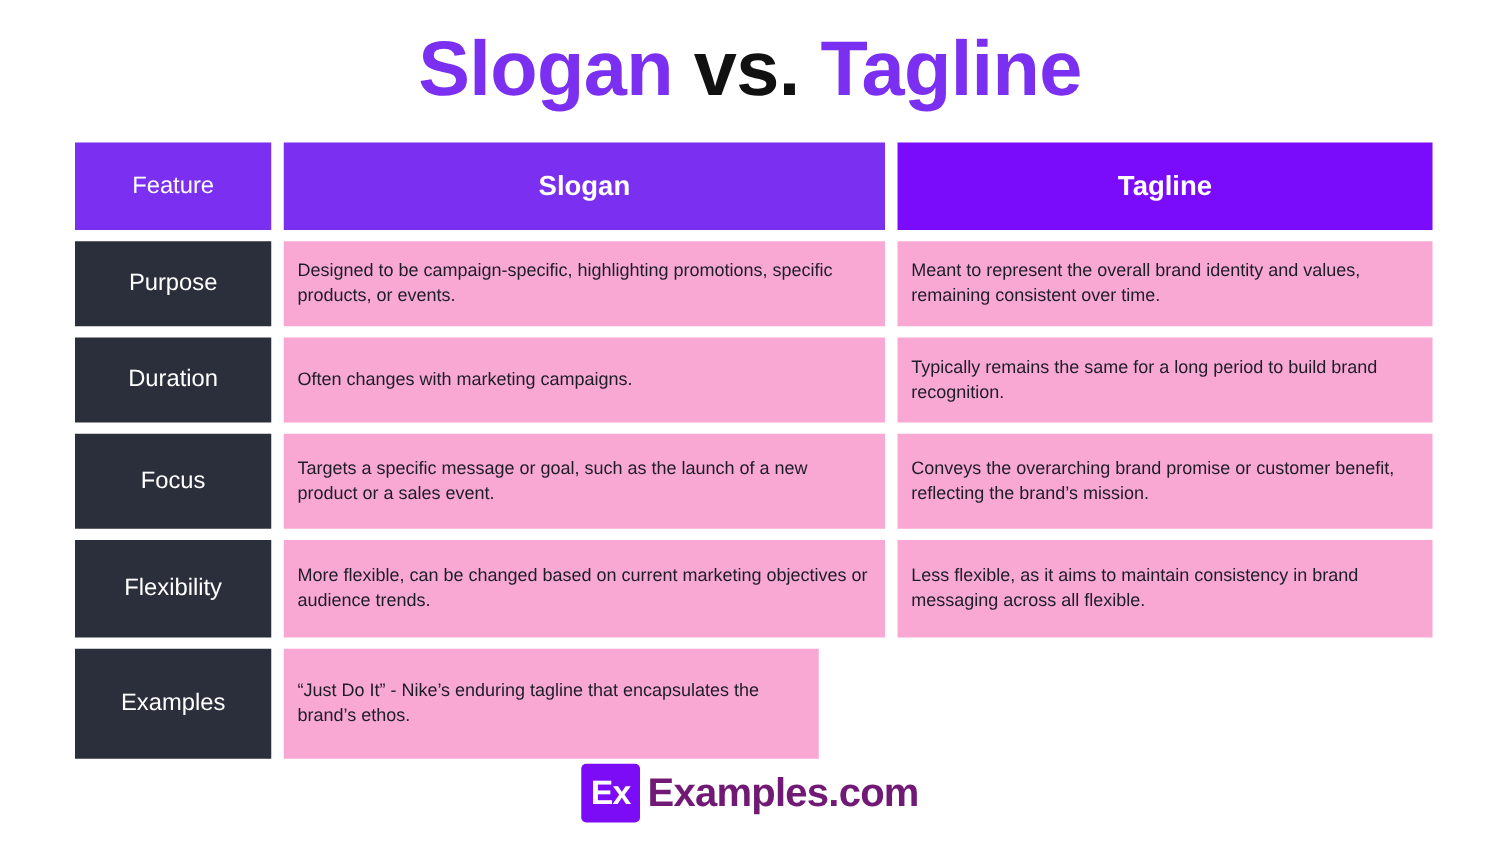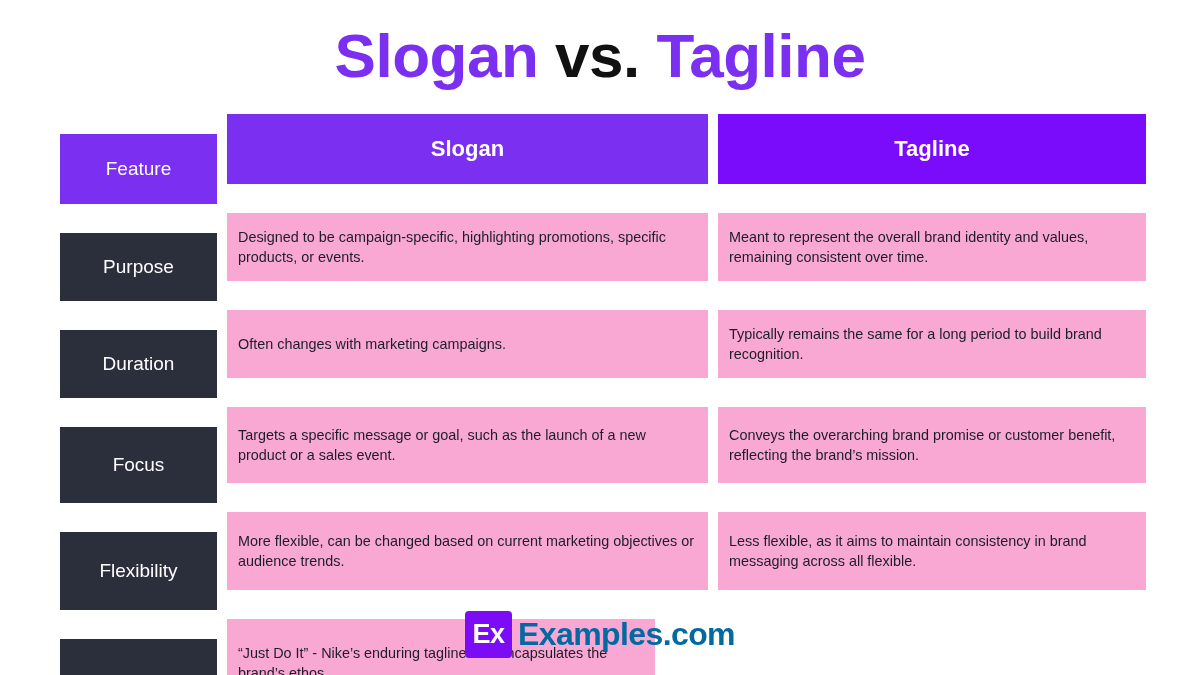--- a/index.html
+++ b/index.html
@@ -49,21 +49,21 @@
   }
 
   .row {
     display: flex;
     column-gap: 10px;
     align-items: stretch;
   }
 
   .cell { display: flex; }
 
-  .col-feature  { width: 157px; flex: 0 0 157px; margin-top: 20px; }
+  .col-feature  { width: 157px; flex: 0 0 157px; }
   .col-slogan   { width: 481px; flex: 0 0 481px; }
   .col-tagline  { width: 428px; flex: 0 0 428px; }
 
   
   .hdr {
     height: 70px;
     align-items: center;
     justify-content: center;
     color: #ffffff;
     text-align: center;
@@ -131,21 +131,21 @@
     align-items: center;
     justify-content: center;
     color: #ffffff;
     font-size: 27px;
     font-weight: bold;
     letter-spacing: -0.5px;
   }
   .logo-text {
     font-size: 32px;
     font-weight: bold;
-    color: #0369a1;
+    color: #701a75;
     letter-spacing: -0.6px;
   }
 </style>
 </head>
 <body>
 
 <div class="page">
 
   <div class="title-wrap">
     <div class="title">

